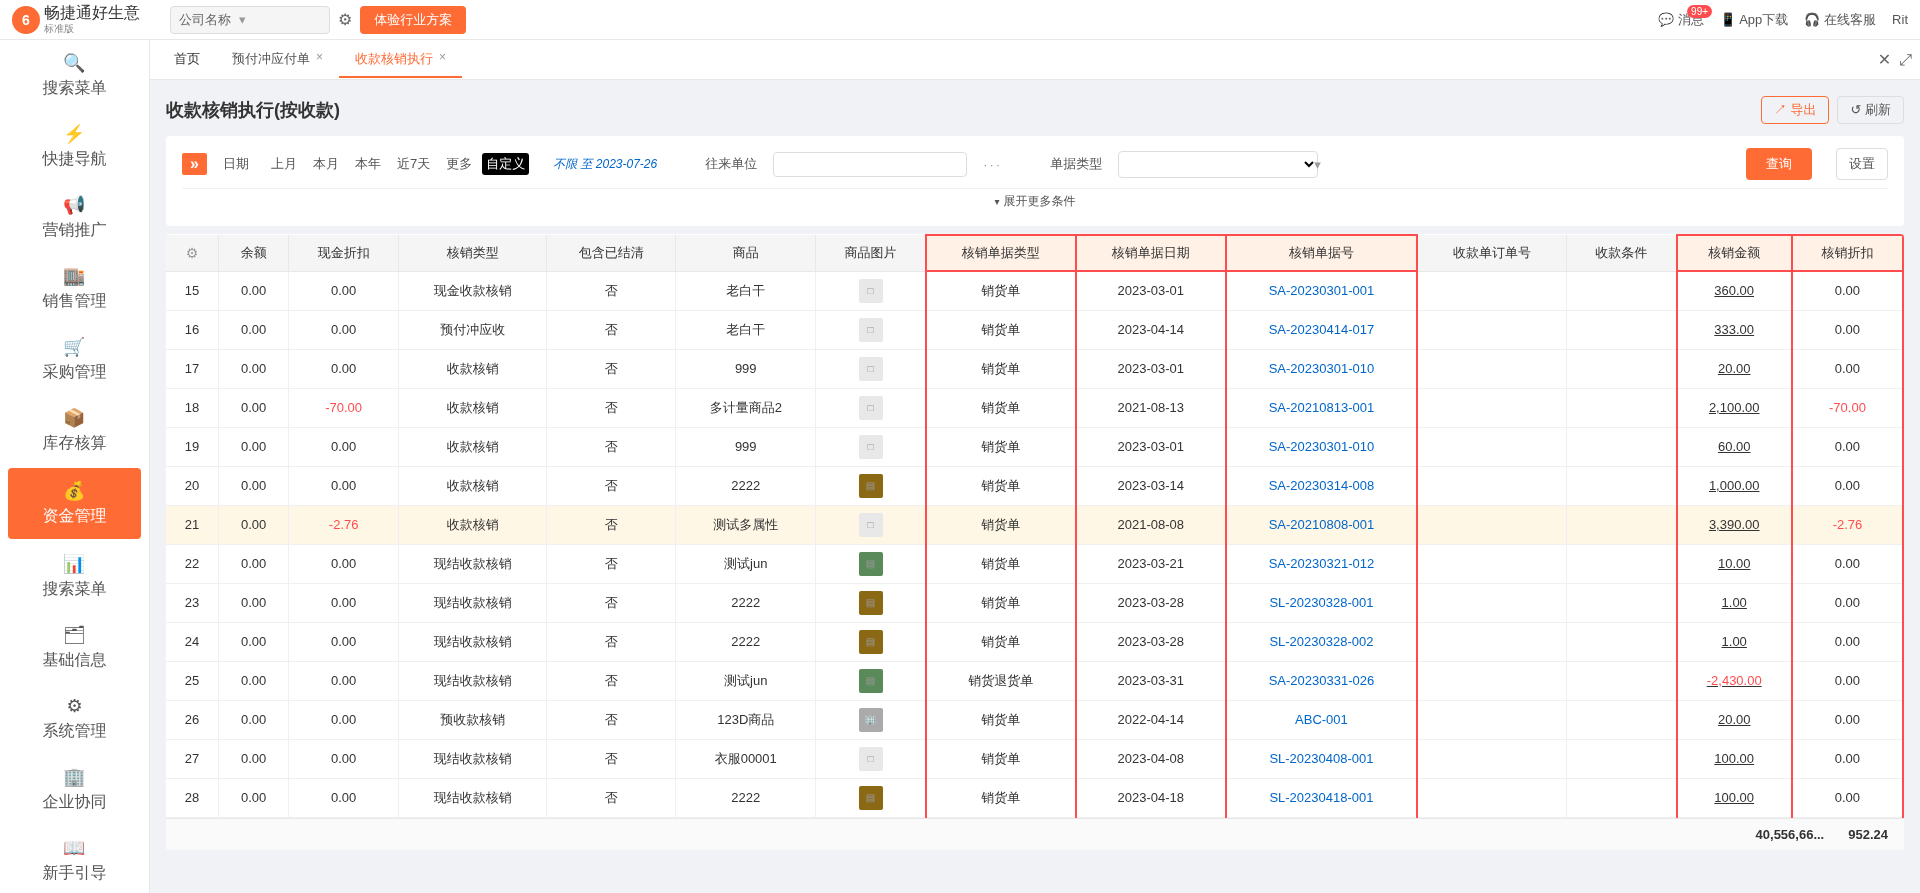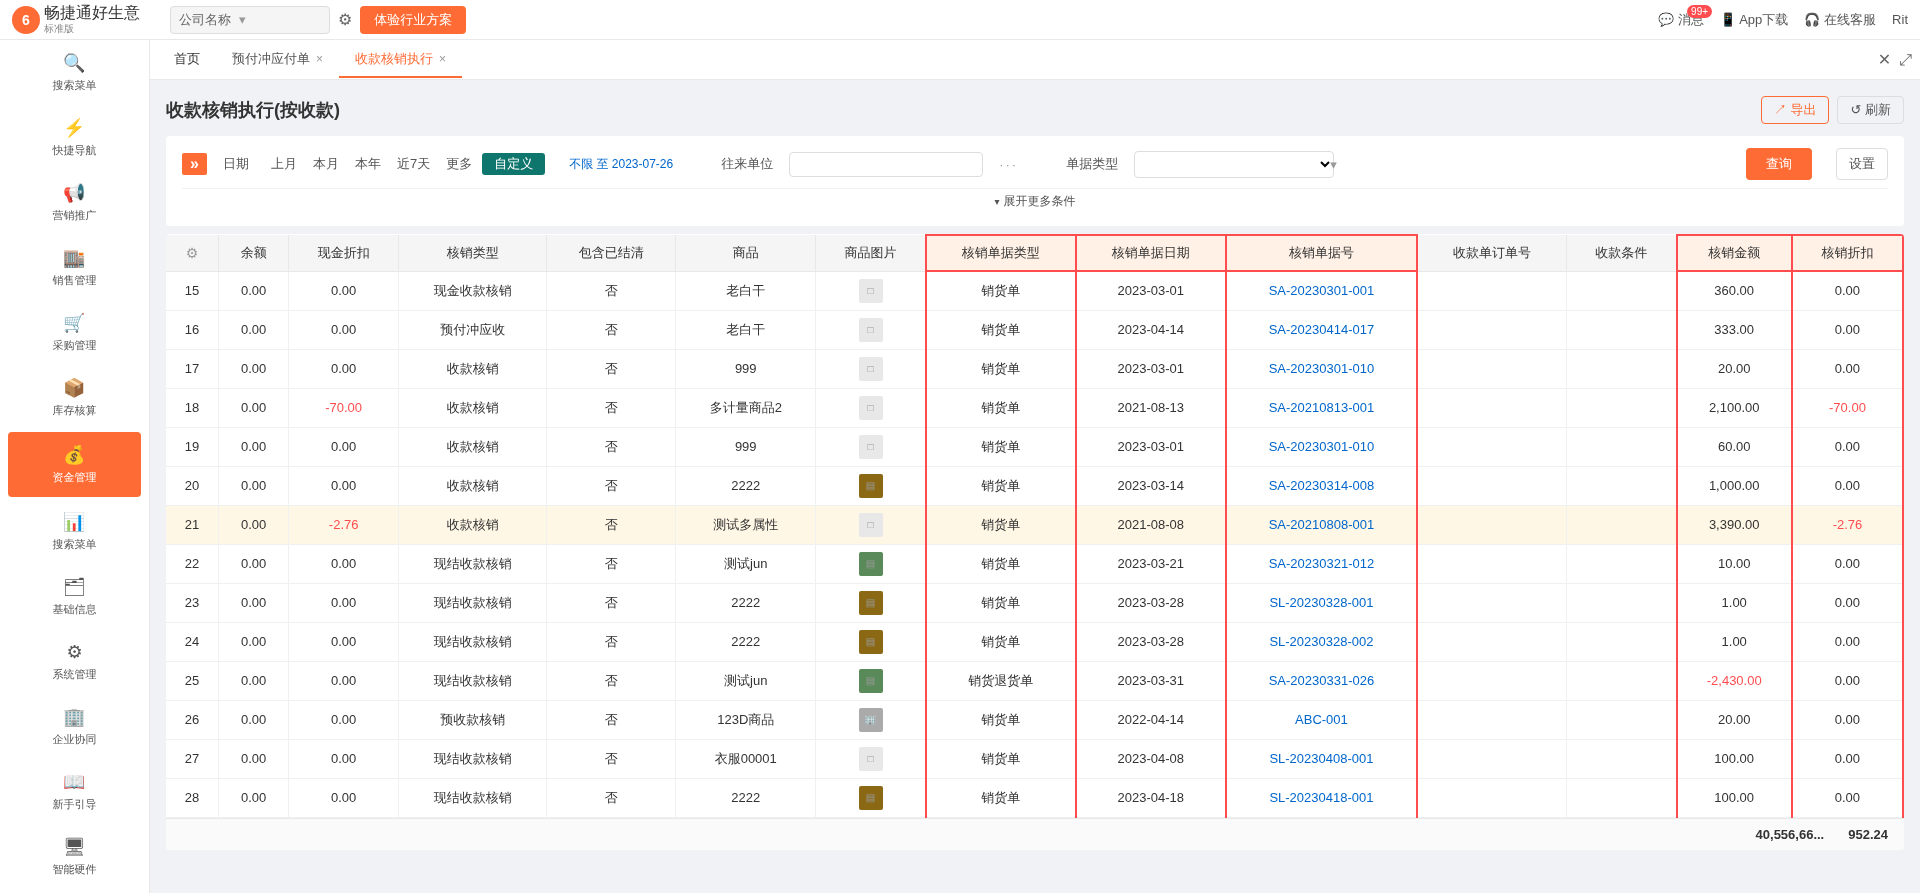--- a/index.html
+++ b/index.html
@@ -54,32 +54,32 @@
       width: 150px; background: #fff; border-right: 1px solid #e8e8e8;
       display: flex; flex-direction: column; overflow-y: auto;
     }
     .sidebar-item {
       display: flex; flex-direction: column; align-items: center;
       padding: 12px 8px; cursor: pointer; color: #555; font-size: 12px; gap: 4px;
     }
     .sidebar-item.active { background: #ff6b35; color: white; border-radius: 4px; margin: 2px 8px; }
     .sidebar-item.active .sidebar-icon { color: white; }
     .sidebar-icon { font-size: 18px; }
-    .sidebar-label { font-size: 11px; }
+    .sidebar-label { font-size: 16px; }
 
     
     .main-content { flex: 1; display: flex; flex-direction: column; overflow: hidden; }
 
     
     .tab-bar {
       display: flex; align-items: center; background: #fff;
       border-bottom: 1px solid #e8e8e8; height: 40px; padding: 0 8px;
     }
     .tab {
-      display: flex; align-items: center; gap: 6px; padding: 8px 16px;
+      display: flex; align-items: flex-start; gap: 6px; padding: 8px 16px;
       font-size: 13px; cursor: pointer; color: #555; border-bottom: 2px solid transparent;
       white-space: nowrap;
     }
     .tab.active { color: #ff6b35; border-bottom-color: #ff6b35; background: #fff; }
     .tab-home { color: #333; font-weight: 500; }
     .tab-close { font-size: 12px; color: #999; cursor: pointer; }
     .tab-bar-actions { margin-left: auto; display: flex; align-items: center; gap: 8px; }
     .tab-bar-btn { background: none; border: none; cursor: pointer; color: #666; font-size: 16px; }
 
     
@@ -95,21 +95,21 @@
       background: #fff; border-radius: 4px; padding: 12px 16px;
       margin-bottom: 8px; display: flex; flex-direction: column; gap: 8px;
     }
     .filter-row { display: flex; align-items: center; gap: 16px; }
     .filter-label { color: #555; font-size: 13px; white-space: nowrap; }
     .filter-date-btns { display: flex; gap: 4px; align-items: center; }
     .date-btn {
       background: none; border: none; cursor: pointer; color: #555; font-size: 13px; padding: 2px 6px;
     }
     .date-btn.custom {
-      background: #0f766e; color: white; border-radius: 3px; padding: 2px 12px; font-family: Liberation Serif, serif;
+      background: #000000; color: white; border-radius: 3px; padding: 2px 4px; font-family: Liberation Serif, serif;
     }
     .date-range { color: #0066cc; font-size: 12px; }
     .filter-input {
       border: 1px solid #ddd; border-radius: 4px; padding: 4px 8px;
       font-size: 13px; min-width: 200px;
     }
     .filter-dots { color: #999; letter-spacing: 2px; }
     .filter-select {
       border: 1px solid #ddd; border-radius: 4px; padding: 4px 24px 4px 8px;
       font-size: 13px; min-width: 200px; background: white;
@@ -170,21 +170,21 @@
 
     .col-type-header { background: #fff1e6 !important; border: 2px solid #ff4d4f !important; }
     .col-date-header { background: #fff1e6 !important; border: 2px solid #ff4d4f !important; }
     .col-num-header { background: #fff1e6 !important; border: 2px solid #ff4d4f !important; }
     .col-amount-header { background: #fff1e6 !important; border: 2px solid #ff4d4f !important; }
     .col-discount-header { background: #fff1e6 !important; border: 2px solid #ff4d4f !important; }
 
     .col-type-cell { border-left: 2px solid #ff4d4f !important; border-right: 2px solid #ff4d4f !important; }
     .col-date-cell { border-left: 2px solid #ff4d4f !important; border-right: 2px solid #ff4d4f !important; }
     .col-num-cell { border-left: 2px solid #ff4d4f !important; border-right: 2px solid #ff4d4f !important; }
-    .col-amount-cell { border-left: 2px solid #ff4d4f !important; border-right: 2px solid #ff4d4f !important; }
+    .col-amount-cell { border-left: 2px solid #ff4d4f !important; border-right: 2px solid #ff4d4f !important; text-decoration: underline; }
     .col-discount-cell { border-left: 2px solid #ff4d4f !important; border-right: 2px solid #ff4d4f !important; }
 
     
     .row-orange td { background: #fff7e6 !important; }
   </style>
 </head>
 <body>
 
 <div class="top-bar">
   <div class="top-bar-logo">
@@ -323,21 +323,21 @@
           <span style="background:#ff6b35; color:white; padding:2px 8px; border-radius:2px; cursor:pointer; font-size:16px; font-weight:bold;">»</span>
           <span class="filter-label">日期</span>
           <div class="filter-date-btns">
             <button class="date-btn">上月</button>
             <button class="date-btn">本月</button>
             <button class="date-btn">本年</button>
             <button class="date-btn">近7天</button>
             <button class="date-btn">更多</button>
             <button class="date-btn custom">自定义</button>
           </div>
-          <div style="margin-left: 8px;">
+          <div style="margin-left: 8px; font-style: italic;">
             <div class="date-range">不限 至 2023-07-26</div>
           </div>
           <span class="filter-label" style="margin-left: 32px;">往来单位</span>
           <input class="filter-input" style="min-width: 180px;">
           <span class="filter-dots">···</span>
           <span class="filter-label" style="margin-left: 32px;">单据类型</span>
           <select class="filter-select">
             <option value=""></option>
           </select>
           <span style="color:#999; margin-left:-20px;">▾</span>

